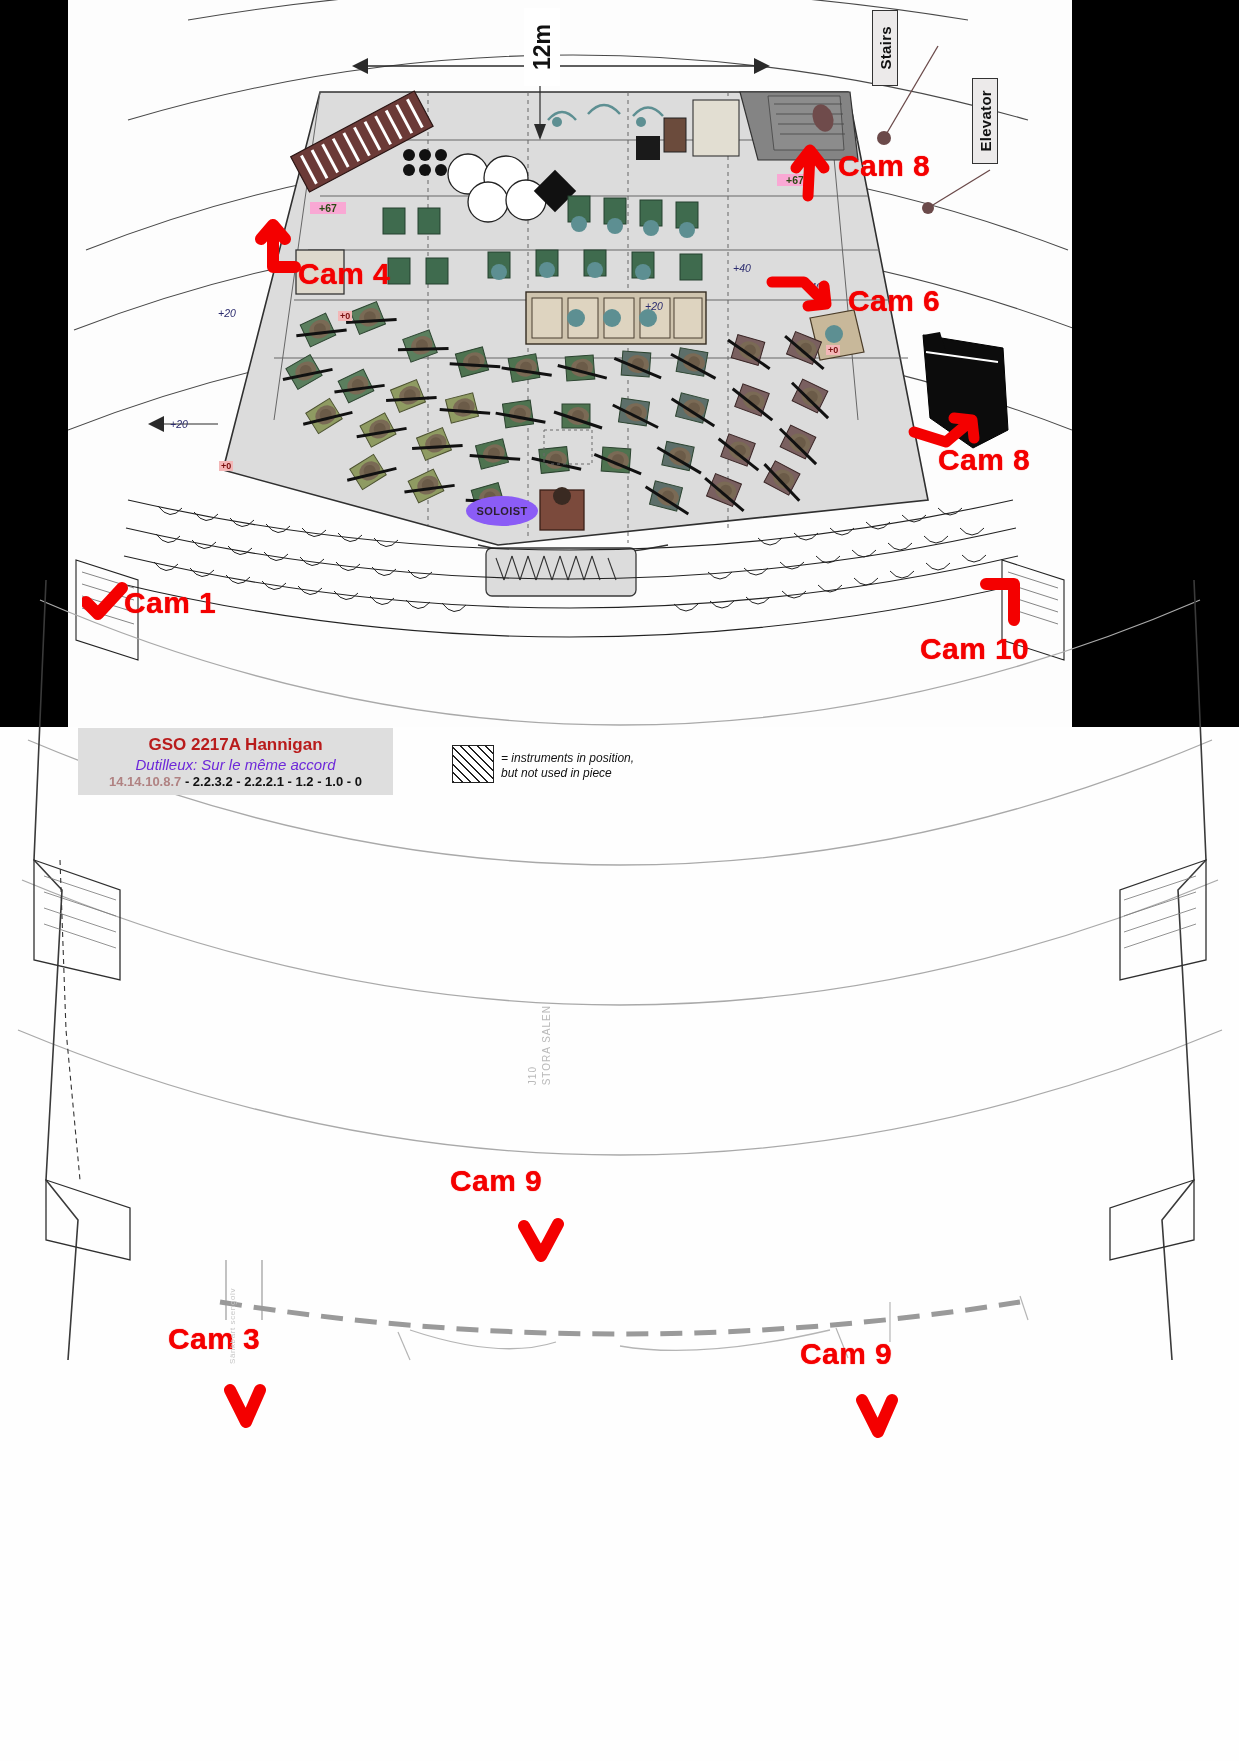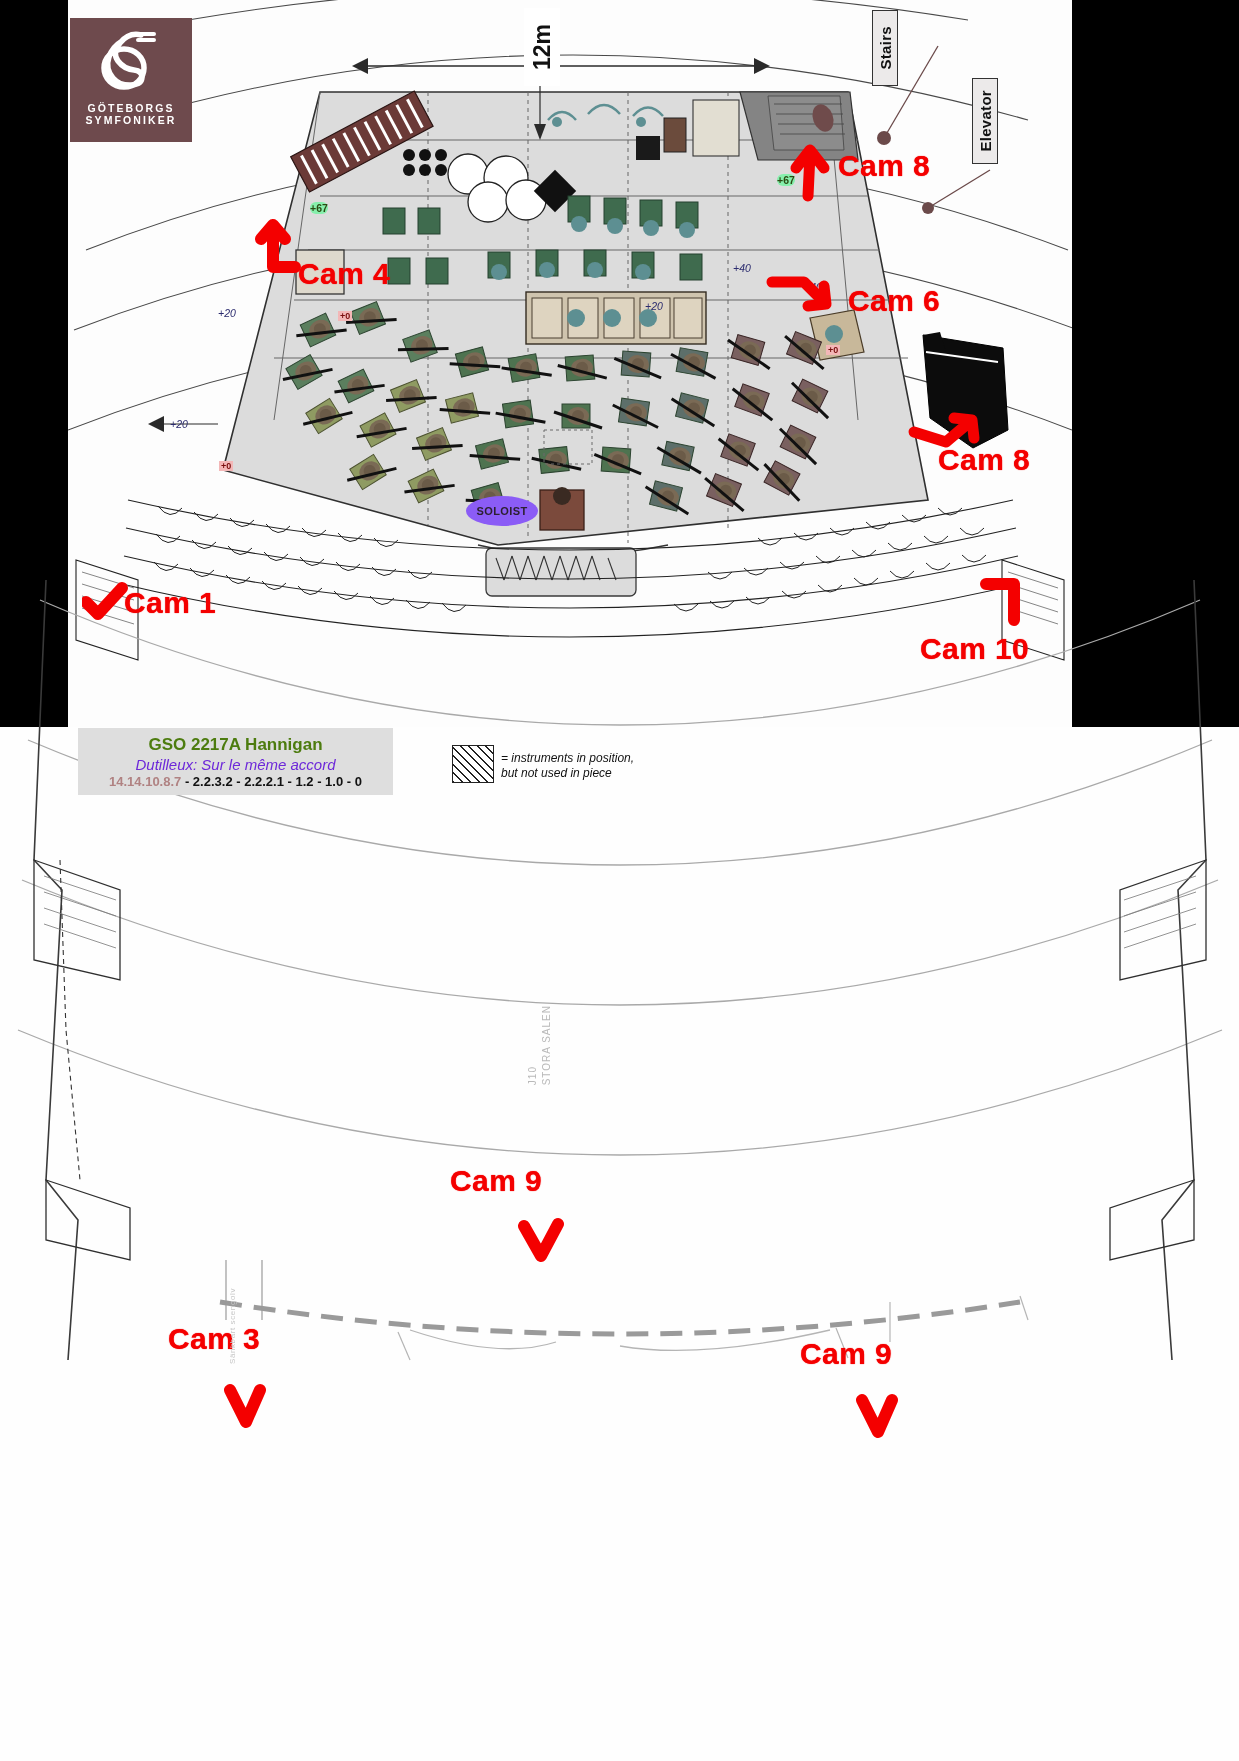--- a/index.html
+++ b/index.html
@@ -33,38 +33,38 @@
   
   .callout{position:absolute;background:#eceaea;border:1.3px solid #333;
            display:flex;align-items:center;justify-content:center;}
   .callout span{writing-mode:vertical-rl;transform:rotate(180deg);
            font-size:15px;font-weight:bold;color:#111;letter-spacing:.3px;}
   #lbl-stairs{left:872px;top:10px;width:24px;height:74px;}
   #lbl-elevator{left:972px;top:78px;width:24px;height:84px;}
 
   
   .elev{position:absolute;font-size:10.5px;font-style:italic;color:#2b2b6e;white-space:nowrap;}
-  .elev.box{background:#86efac;color:#2a4b13;padding:0 0;font-style:normal;font-weight:bold;border-radius:6px;}
+  .elev.box{background:#f9a8d4;color:#2a4b13;padding:0 9px;font-style:normal;font-weight:bold;}
   .elev.pink{background:#f3b7b7;color:#7a1010;padding:0 2px;font-style:normal;font-weight:bold;font-size:9px;}
 
   
   .soloist{position:absolute;left:466px;top:496px;width:72px;height:30px;border-radius:50%;
            background:#8b5cf6;display:flex;align-items:center;justify-content:center;
            font-size:11px;font-weight:bold;color:#2c2030;letter-spacing:.4px;}
 
   
   .cam-label{position:absolute;color:#f40000;font-weight:bold;font-size:30px;
              letter-spacing:.4px;white-space:nowrap;text-shadow:0 0 1px #f40000;}
   .cam-arrow{position:absolute;}
 
   
   .infobox{position:absolute;left:78px;top:728px;width:315px;height:67px;
            background:#dedede;display:flex;flex-direction:column;align-items:center;
            justify-content:center;gap:1px;}
-  .infobox .t1{font-size:17px;font-weight:bold;color:#4d7c0f;}
+  .infobox .t1{font-size:17px;font-weight:bold;color:#b91c1c;}
   .infobox .t2{font-size:15px;font-style:italic;color:#6d28d9;}
   .infobox .t3{font-size:13px;font-weight:bold;color:#111;white-space:nowrap;}
   .infobox .t3 .hi{color:#b08282;font-weight:bold;}
 
   
   .legend{position:absolute;left:452px;top:745px;display:flex;align-items:flex-start;gap:7px;}
   .legend .swatch{width:40px;height:36px;border:1.2px solid #222;
       background:repeating-linear-gradient(45deg,#222 0 1.3px,#fff 1.3px 6px);}
   .legend .txt{font-size:12px;font-style:italic;color:#111;line-height:15px;padding-top:6px;}
 
@@ -571,29 +571,20 @@
     <path d="M 226 700 L 226 760" stroke="#9a9a9a" stroke-width="1.2"></path>
     <path d="M 262 700 L 262 760" stroke="#9a9a9a" stroke-width="1.2"></path>
     <path d="M 410 770 Q 500 800 556 782" fill="none" stroke="#b5b5b5" stroke-width="1.3"></path>
     <path d="M 620 786 Q 700 800 830 770" fill="none" stroke="#b5b5b5" stroke-width="1.3"></path>
     <path d="M 398 772 L 410 800" stroke="#b5b5b5" stroke-width="1.2"></path>
     <path d="M 836 768 L 848 798" stroke="#b5b5b5" stroke-width="1.2"></path>
     <path d="M 890 742 L 890 782" stroke="#b5b5b5" stroke-width="1.2"></path>
     <path d="M 1020 736 L 1028 760" stroke="#b5b5b5" stroke-width="1.2"></path>
   </svg>
 
-  <div class="logo">
-    <svg width="74" height="74" viewBox="0 0 74 74">
-      <path d="M47 9 q-12 -3 -21 8 q-8 10 -2 18 q6 8 16 9 q8 1 8 7 q0 7 -10 8 q-12 1 -19 -7 q-8 -9 -4 -21 q3 -10 13 -16" fill="none" stroke="#fff" stroke-width="5.5" stroke-linecap="round"></path>
-      <ellipse cx="30" cy="42" rx="20" ry="19" fill="none" stroke="#fff" stroke-width="5.5"></ellipse>
-      <path d="M44 8 L60 8 M44 14 L60 14" stroke="#fff" stroke-width="4" stroke-linecap="round"></path>
-    </svg>
-    <div class="l1">GÖTEBORGS</div>
-    <div class="l2">SYMFONIKER</div>
-  </div>
 
   <div class="dim-12m">
     <span>12m</span>
   </div>
 
   <div class="callout" id="lbl-stairs">
     <span>Stairs</span>
   </div>
   <div class="callout" id="lbl-elevator">
     <span>Elevator</span>

